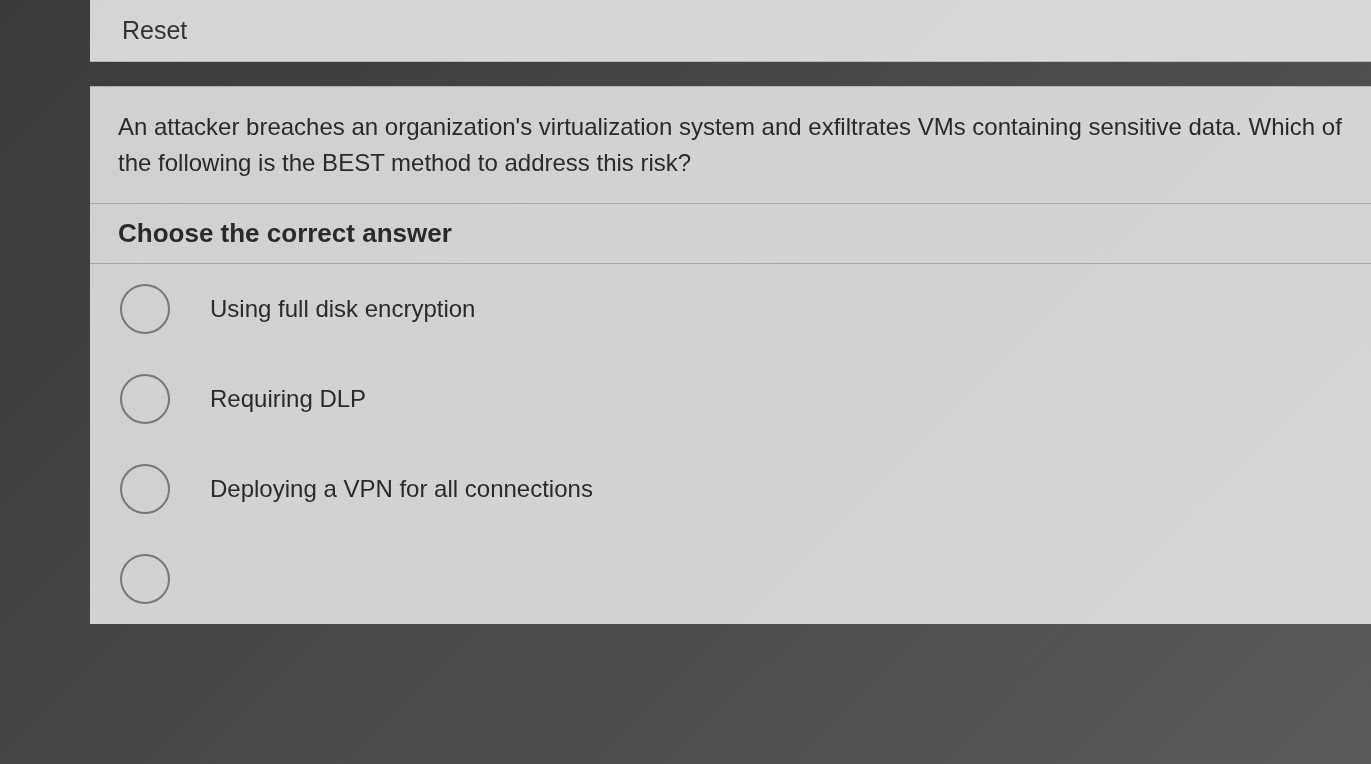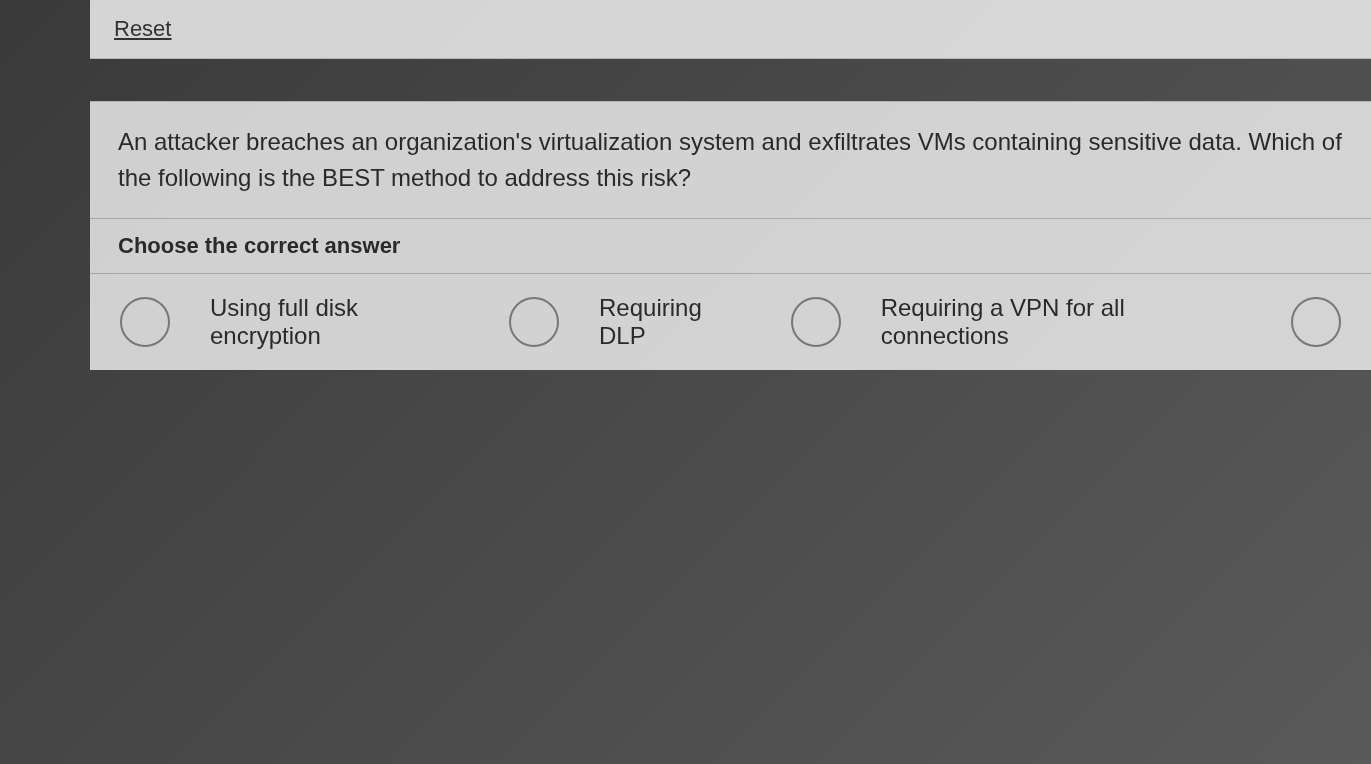--- a/index.html
+++ b/index.html
@@ -18,48 +18,47 @@
     .container {
       position: absolute;
       left: 90px;
       top: 0;
       right: 0;
       display: flex;
       flex-direction: column;
     }
     .reset-bar {
       background: rgba(240, 240, 240, 0.85);
-      padding: 16px 24px;
+      padding: 16px 32px;
       color: #333;
-      font-size: 22px;
+      font-size: 25px;
       border-bottom: 1px solid rgba(0,0,0,0.15);
-      text-decoration: underline;
     }
     .question-panel {
-      margin-top: 42px;
+      margin-top: 24px;
       background: rgba(245, 245, 245, 0.8);
       border-top: 1px solid rgba(0,0,0,0.15);
     }
     .question-text {
       padding: 22px 28px;
       font-size: 24px;
       color: #2a2a2a;
       line-height: 1.5;
     }
     .instruction {
       padding: 14px 28px;
-      font-size: 22px;
+      font-size: 26px;
       font-weight: 600;
       color: #2a2a2a;
       border-top: 1px solid rgba(0,0,0,0.2);
       border-bottom: 1px solid rgba(0,0,0,0.2);
     }
     .options {
       display: flex;
-      flex-direction: row;
+      flex-direction: column;
       padding: 20px 30px;
       gap: 40px;
     }
     .option {
       display: flex;
       align-items: center;
       gap: 40px;
       cursor: pointer;
     }
     .radio-circle {
@@ -92,21 +91,21 @@
       <div class="option">
         <div class="radio-circle"></div>
         <span class="option-label">Using full disk encryption</span>
       </div>
       <div class="option">
         <div class="radio-circle"></div>
         <span class="option-label">Requiring DLP</span>
       </div>
       <div class="option">
         <div class="radio-circle"></div>
-        <span class="option-label">Requiring a VPN for all connections</span>
+        <span class="option-label">Deploying a VPN for all connections</span>
       </div>
       <div class="option">
         <div class="radio-circle"></div>
       </div>
     </div>
   </div>
 
 </div>
 
 </body></html>

